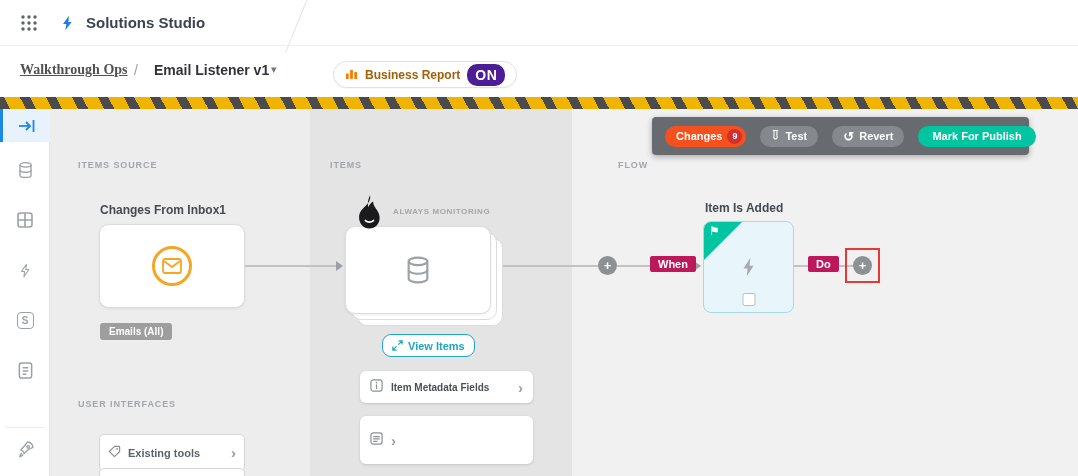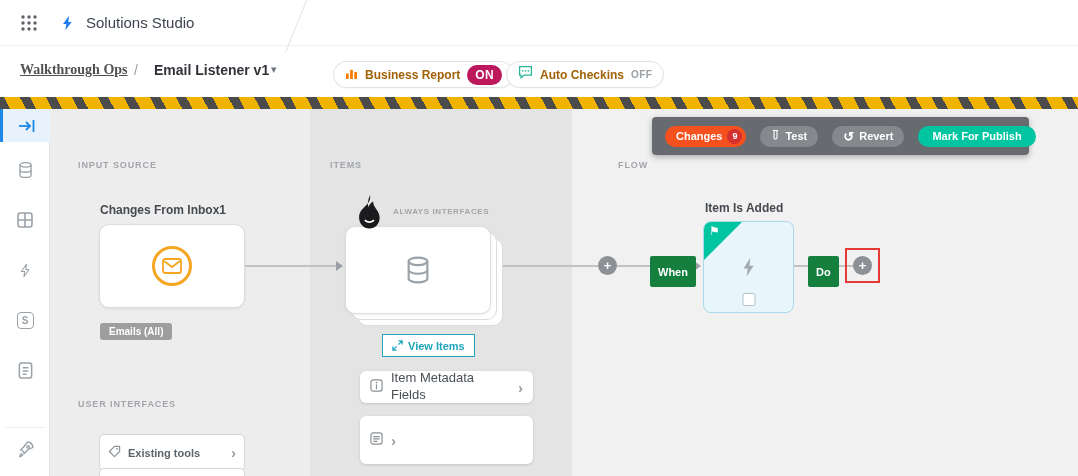--- a/index.html
+++ b/index.html
@@ -8,38 +8,38 @@
            font-family:"Liberation Sans", sans-serif; }
 
   
   .top-bar { position:absolute; left:0; top:0; width:100%; height:46px; background:#fff;
              border-bottom:1px solid #f1f1f1; z-index:12; }
   .slant-line { position:absolute; left:297px; top:-9px; width:1px; height:64px;
                 background:#e4e4e4; transform:rotate(22deg); }
   .grid-btn { position:absolute; left:20px; top:14px; width:18px; height:18px; cursor:pointer; }
   .logo-bolt { position:absolute; left:60px; top:13px; }
   .app-title { position:absolute; left:86px; top:0; line-height:46px; font-size:15px;
-               font-weight:400; color:#3d4450; }
+               font-weight:700; color:#3d4450; }
 
   
   .crumb-row { position:absolute; left:0; top:46px; width:100%; height:51px; background:#fff; z-index:11; }
   .crumb-parent { position:absolute; left:20px; top:16px; font-size:14px; font-weight:700;
                   color:#515151; text-decoration:underline; cursor:pointer;font-family:Liberation Serif, serif; }
   .crumb-sep { position:absolute; left:134px; top:16px; font-size:14px; color:#9e9e9e; }
   .crumb-current { position:absolute; left:154px; top:16px; font-size:14px; font-weight:700;
                    color:#32333a; cursor:pointer; }
   .crumb-caret { position:absolute; left:271px; top:17px; font-size:11px; color:#6f7681; cursor:pointer; }
 
   .toggle-pill { position:absolute; top:15px; height:27px; border:1px solid #e1e1e1; background:#fff;
                  border-radius:15px; display:flex; align-items:center; gap:7px; padding:0 11px;
                  cursor:pointer; box-shadow:0 1px 1px rgba(0,0,0,.03); }
   .pill-business { left:333px; }
   .pill-checkins { left:506px; }
   .pill-label { font-size:12px; font-weight:700; color:#a16207; white-space:nowrap; }
-  .state-on { background:#be185d; color:#fff; font-size:12px; font-weight:700; padding:3px 8px;
+  .state-on { background:#4c1d95; color:#fff; font-size:14px; font-weight:700; padding:3px 8px;
               border-radius:10px; letter-spacing:.4px; }
   .state-off { color:#9aa0a6; font-size:10px; font-weight:700; letter-spacing:.4px; }
 
   
   .hazard { position:absolute; left:0; top:97px; width:100%; height:12px; z-index:13;
             background:repeating-linear-gradient(62deg, #4b4b4b 0 9px, #f0b400 9px 23px); }
 
   
   .canvas { position:absolute; left:0; top:109px; width:1078px; height:367px; background:#f1f1f1; overflow:hidden; }
   .col-input { position:absolute; left:50px; top:0; width:260px; height:367px; background:#ededed; }
@@ -77,38 +77,38 @@
                  border:1px solid #d6d6d6; border-radius:5px 5px 0 0; cursor:pointer; }
 
   
   .stack-back { position:absolute; background:#fff; border:1px solid #dcdcdc; border-radius:10px; }
   .items-card { left:345px; top:117px; width:146px; height:88px; display:flex; align-items:center;
                 justify-content:center; cursor:pointer; z-index:3; }
   .flame { position:absolute; left:352px; top:84px; z-index:4; }
   .monitoring { position:absolute; left:393px; top:98px; font-size:8px; font-weight:700;
                 letter-spacing:.6px; color:#a6a6a6; }
   .view-items { position:absolute; left:382px; top:225px; height:23px; background:#fff;
-                border:1px solid #1fa5bc; border-radius:0; display:flex; align-items:center;
+                border:1px solid #1fa5bc; border-radius:9px; display:flex; align-items:center;
                 gap:5px; padding:0 9px; cursor:pointer; z-index:3; }
   .view-items span { font-size:11px; font-weight:700; color:#1fa5bc; }
   .menu-btn { position:absolute; left:360px; width:173px; background:#fff; border-radius:6px;
               box-shadow:0 1px 3px rgba(0,0,0,.14); display:flex; align-items:center; gap:8px;
               padding:0 10px; cursor:pointer; z-index:3; }
   .menu-metadata { top:262px; height:32px; }
   .menu-text { top:307px; height:48px; }
-  .menu-label { font-size:13px; font-weight:400; color:#4a4f55; flex:1; line-height:1.3; }
+  .menu-label { font-size:10px; font-weight:700; color:#4a4f55; flex:1; line-height:1.3; }
 
   
   .hline { position:absolute; height:2px; background:#c2c2c2; }
   .arrow-r { position:absolute; width:0; height:0; border-top:5px solid transparent;
              border-bottom:5px solid transparent; border-left:7px solid #9aa0a6; }
   .plus-circle { position:absolute; width:19px; height:19px; border-radius:50%; background:#8c9196;
                  color:#fff; font-size:13px; font-weight:700; display:flex; align-items:center;
                  justify-content:center; cursor:pointer; z-index:3; line-height:1; }
-  .flow-badge { position:absolute; top:147px; height:31px; background:#15803d; color:#fff;
+  .flow-badge { position:absolute; top:147px; height:16px; background:#be185d; color:#fff;
                 font-size:11px; font-weight:700; display:flex; align-items:center; padding:0 8px;
                 border-radius:2px; z-index:3; }
   .red-box { position:absolute; left:845px; top:139px; width:35px; height:35px;
              border:2px solid #e53935; z-index:5; }
 
   
   .flow-card { position:absolute; left:703px; top:112px; width:91px; height:92px; background:#e8f5fb;
                border:1px solid #a8d8ea; border-radius:8px; overflow:hidden; cursor:pointer; z-index:3; }
   .corner-tri { position:absolute; left:0; top:0; width:0; height:0;
                 border-top:38px solid #00c5a0; border-right:38px solid transparent; }
@@ -173,34 +173,20 @@
           <rect x="1" y="7" width="3" height="6" rx="0.5"></rect>
               <rect x="5.5" y="3" width="3" height="10" rx="0.5"></rect>
               <rect x="10" y="5.5" width="3" height="7.5" rx="0.5"></rect>
         </g>
           </svg>
       </span>
       <span class="pill-label">Business Report</span>
       <span class="state-on">ON</span>
     </div>
 
-    <div class="toggle-pill pill-checkins">
-      <span>
-        <svg width="15" height="15" viewBox="0 0 16 16" fill="none" stroke="#2bb59a" stroke-width="1.4">
-          <path d="M1.7 1.7h12.6v9h-7.6l-3.4 3v-3H1.7z"></path>
-          <g fill="#2bb59a" stroke="none">
-              <circle cx="5" cy="6.2" r=".9"></circle>
-              <circle cx="8" cy="6.2" r=".9"></circle>
-              <circle cx="11" cy="6.2" r=".9"></circle>
-            </g>
-        </svg>
-      </span>
-      <span class="pill-label">Auto Checkins</span>
-      <span class="state-off">OFF</span>
-    </div>
   </div>
 
   <div class="hazard"></div>
 
   <div class="canvas">
 
     <div class="col-input"></div>
     <div class="col-items"></div>
     <div class="col-flow"></div>
 
@@ -242,21 +228,21 @@
       <div class="side-divider"></div>
       <div class="side-item" style="top:322px;height:36px">
         <svg width="21" height="21" viewBox="0 0 24 24" fill="none" stroke="#9aa2a8" stroke-width="1.6">
           <path d="M14.5 3.5c3 .4 5.6 3 6 6-2.8 1-5 2-7 4l-3 3c-.5-2-2-3.5-4-4l3-3c2-2 3-4.2 5-6z" stroke-linejoin="round"></path>
           <circle cx="15" cy="9" r="1.4"></circle>
           <path d="M7.5 16.5c-1.4 1-2 3.5-2 3.5s2.5-.6 3.5-2" stroke-linecap="round"></path>
         </svg>
       </div>
     </div>
 
-    <div class="col-header" style="left:78px; top:51px">INPUT SOURCE</div>
+    <div class="col-header" style="left:78px; top:51px">ITEMS SOURCE</div>
     <div class="col-header" style="left:330px; top:51px">ITEMS</div>
     <div class="col-header" style="left:618px; top:51px">FLOW</div>
 
     <div class="node-title" style="left:100px; top:94px">Changes From Inbox1</div>
     <div class="card email-card">
       <div class="email-ring">
         <svg width="20" height="16" viewBox="0 0 20 16" fill="none" stroke="#f5a623" stroke-width="1.8">
           <rect x="1" y="1" width="18" height="14" rx="2"></rect>
             <path d="M2 3l8 6 8-6"></path>
         </svg>
@@ -288,21 +274,21 @@
           <path d="M5 5.5v13c0 1.5 3.1 2.8 7 2.8s7-1.3 7-2.8v-13"></path>
           <path d="M5 12c0 1.5 3.1 2.8 7 2.8s7-1.3 7-2.8"></path>
       </svg>
     </div>
     <div class="flame">
       <svg width="34" height="37" viewBox="0 0 24 26">
         <path fill="#1b1b1e" d="M12.6 0.8c.9 3.6-.7 5.8-2.6 7.8C7.8 10.9 5 13 5 17.2 5 21.5 8.1 25 12.3 25c4.1 0 7.2-3.3 7.2-7.6 0-2.8-1.3-4.7-2.7-6.6-1-1.4-2-2.8-1.8-4.8-1.7.9-2.9 2.3-3.4 4-.8-2.3-.4-5.4 1-8.2z"></path>
         <path fill="none" stroke="#fff" stroke-width="1.3" stroke-linecap="round" d="M9.5 19.4c1.5 1.4 4.1 1.4 5.6 0"></path>
       </svg>
     </div>
-    <div class="monitoring">ALWAYS INTERFACES</div>
+    <div class="monitoring">ALWAYS MONITORING</div>
 
     <div class="view-items">
       <svg width="11" height="11" viewBox="0 0 12 12" fill="none" stroke="#1fa5bc" stroke-width="1.4">
         <path d="M7 1h4v4M11 1 7 5M5 11H1V7M1 11l4-4"></path>
       </svg>
       <span>View Items</span>
     </div>
 
     <div class="menu-btn menu-metadata">
       <span>

